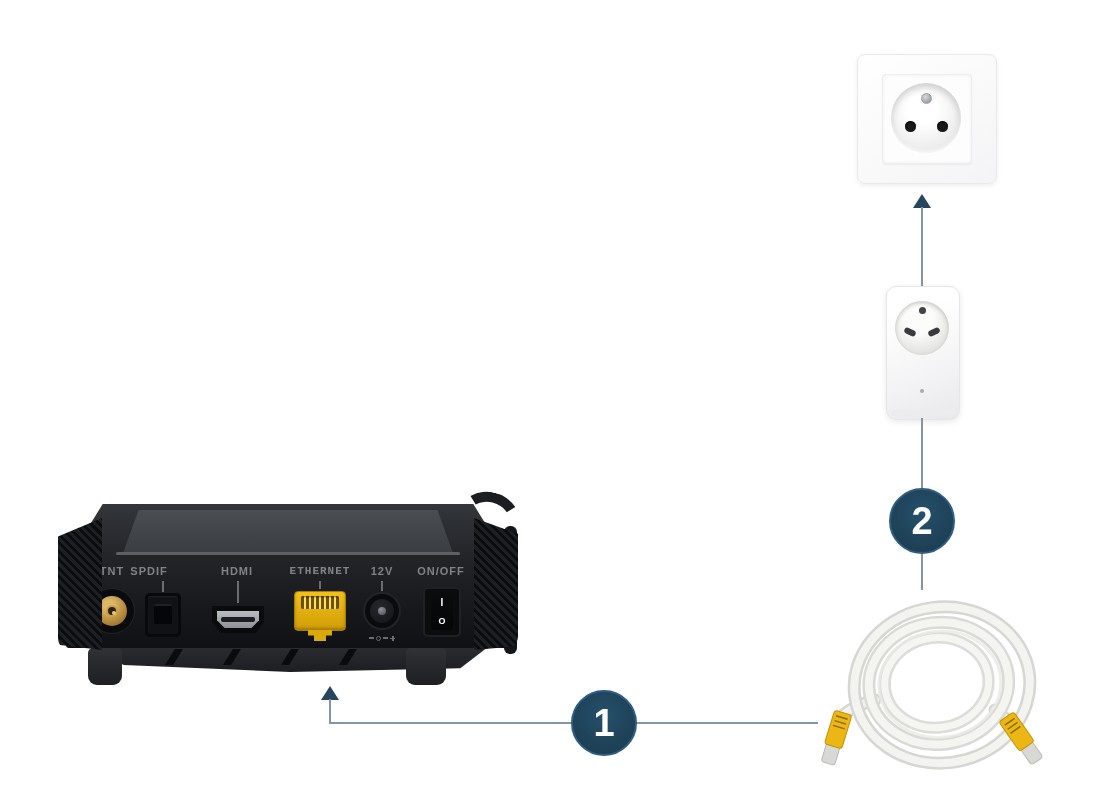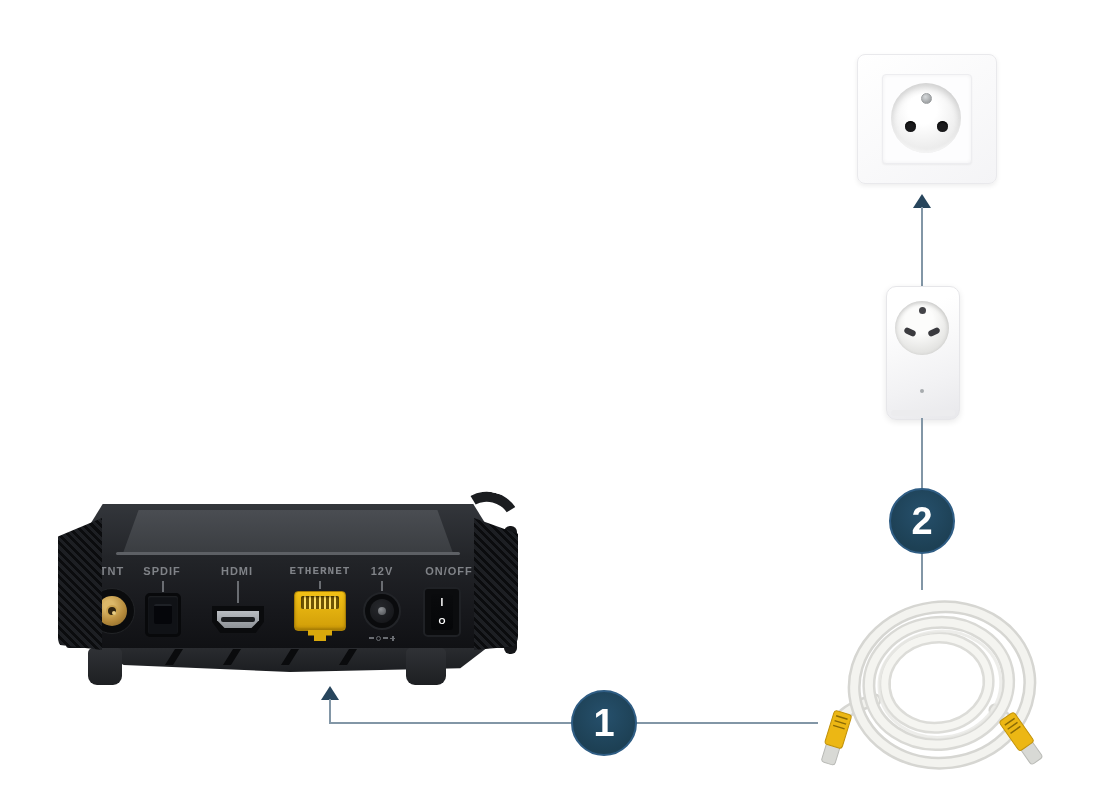--- a/index.html
+++ b/index.html
@@ -217,25 +217,25 @@
     <div class="stb-underside"></div>
     <div class="vent" style="left:112px;"></div>
     <div class="vent" style="left:170px;"></div>
     <div class="vent" style="left:228px;"></div>
     <div class="vent" style="left:286px;"></div>
     <div class="foot" style="left:30px;width:34px;"></div>
     <div class="foot" style="left:348px;width:40px;"></div>
     <div class="stb-front">
 
       <div class="port-label" style="left:26px;width:40px;">TNT</div>
-      <div class="port-label" style="left:66px;width:60px;">SPDIF</div>
+      <div class="port-label" style="left:53px;width:60px;">SPDIF</div>
       <div class="port-label" style="left:141px;width:60px;">HDMI</div>
       <div class="port-label" style="left:214px;width:80px;font-family:Liberation Mono, monospace;">ETHERNET</div>
       <div class="port-label" style="left:286px;width:60px;">12V</div>
-      <div class="port-label" style="left:353px;width:60px;text-align:center;">ON/OFF</div>
+      <div class="port-label" style="left:345px;width:60px;text-align:center;">ON/OFF</div>
 
       <div class="tick" style="left:96px;top:26px;height:11px;"></div>
       <div class="tick" style="left:171px;top:26px;height:22px;"></div>
       <div class="tick" style="left:253px;top:26px;height:8px;"></div>
       <div class="tick" style="left:315px;top:26px;height:10px;"></div>
 
       <div class="tnt-outer">
         <div class="tnt-brass">
           <div class="tnt-hole">
             <div class="tnt-pin"></div>

